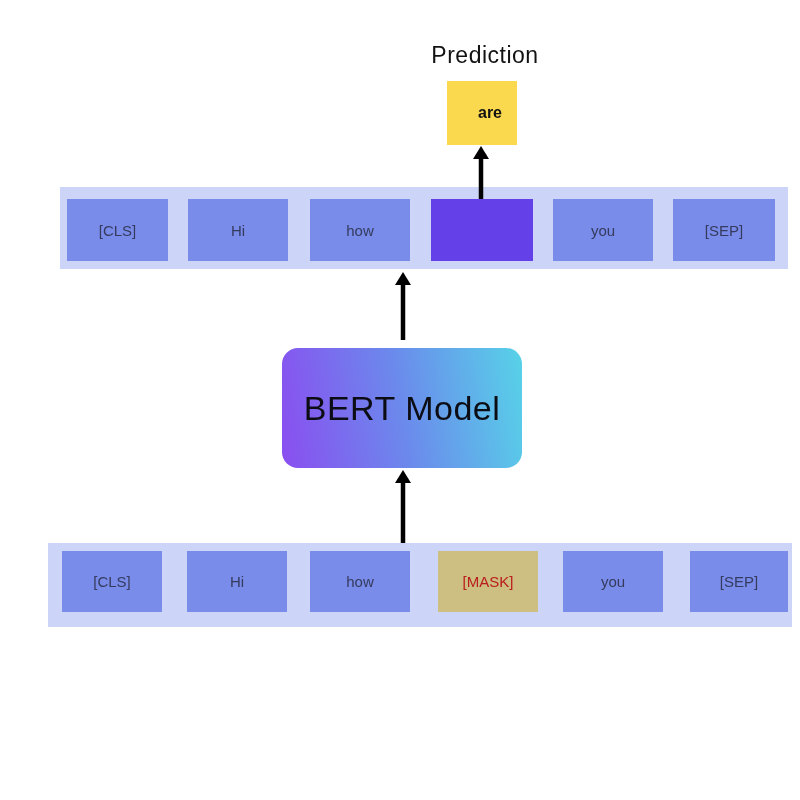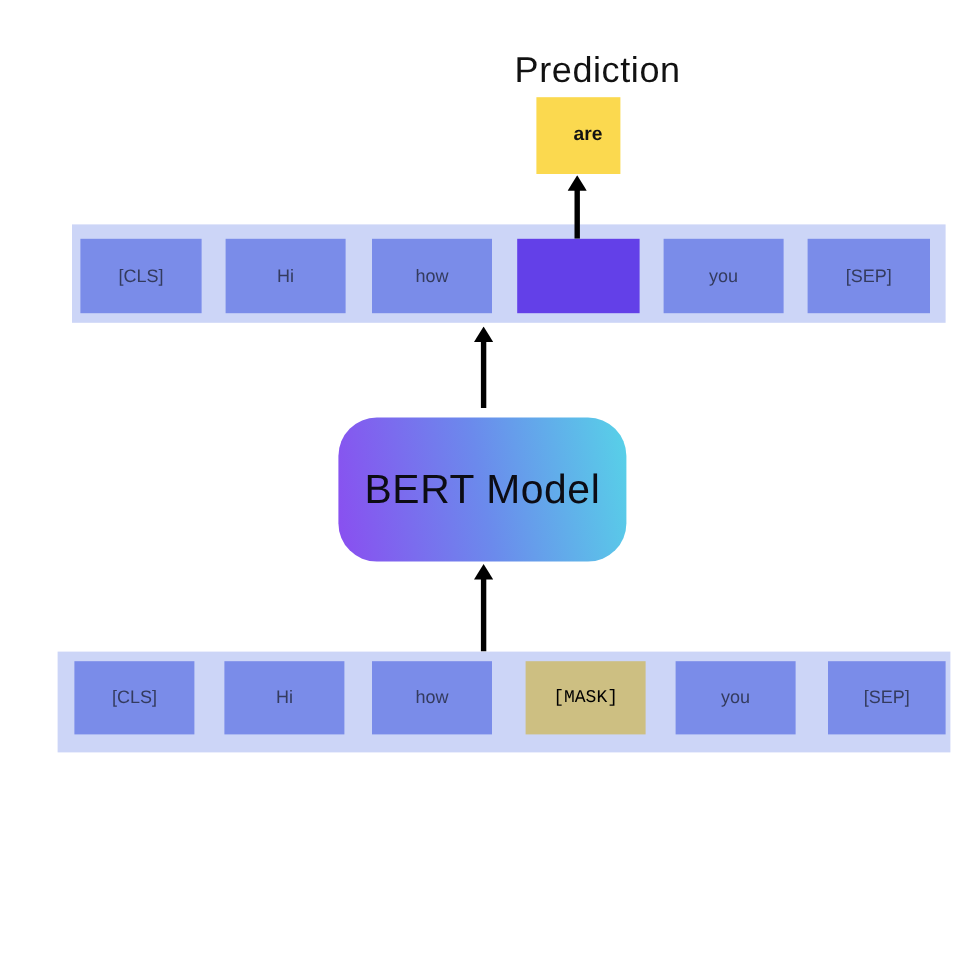--- a/index.html
+++ b/index.html
@@ -9,23 +9,23 @@
   .canvas {
     position: relative;
     width: 800px;
     height: 800px;
     background: #ffffff;
     overflow: hidden;
   }
 
   .title {
     position: absolute;
-    left: 348px; top: 42px; width: 300px;
+    left: 335px; top: 42px; width: 300px;
     text-align: center;
-    font-size: 30px;
+    font-size: 23px;
     font-weight: 500;
     color: #121212;
     letter-spacing: 0.5px;
   }
 
   .prediction-box {
     position: absolute;
     left: 447px; top: 81px;
     width: 70px; height: 64px;
     background: #fbd94f;
@@ -45,21 +45,21 @@
     height: 62px;
     background: #7a8ce9;
     display: flex; align-items: center; justify-content: center;
     font-size: 15px;
     color: #343b5e;
   }
   .row-output .token { top: 12px; }
   .row-input  .token { top: 8px; height: 61px; }
 
   .token.predicted { background: #6340e8; color: #ffffff; }
-  .token.masked    { background: #cdbf82; color: #000000; font-family: Liberation Mono, monospace; }
+  .token.masked    { background: #cdbf82; color: #b91c1c; }
 
   
   .ot0 { left: 7px;   width: 101px; }
   .ot1 { left: 128px; width: 100px; }
   .ot2 { left: 250px; width: 100px; }
   .ot3 { left: 371px; width: 102px; }
   .ot4 { left: 493px; width: 100px; }
   .ot5 { left: 613px; width: 102px; }
 
   
@@ -67,21 +67,21 @@
   .it1 { left: 139px; width: 100px; }
   .it2 { left: 262px; width: 100px; }
   .it3 { left: 390px; width: 100px; }
   .it4 { left: 515px; width: 100px; }
   .it5 { left: 642px; width: 98px;  }
 
   .model-box {
     position: absolute;
     left: 282px; top: 348px;
     width: 240px; height: 120px;
-    border-radius: 32px;
+    border-radius: 16px;
     background: linear-gradient(80deg, #8a4ef0 0%, #6b8aec 50%, #57d2e8 100%);
     display: flex; align-items: center; justify-content: center;
     font-size: 34px;
     color: #0c0c14;
     letter-spacing: 0.5px;
   }
 
   .arrow {
     position: absolute;
     z-index: 3;

